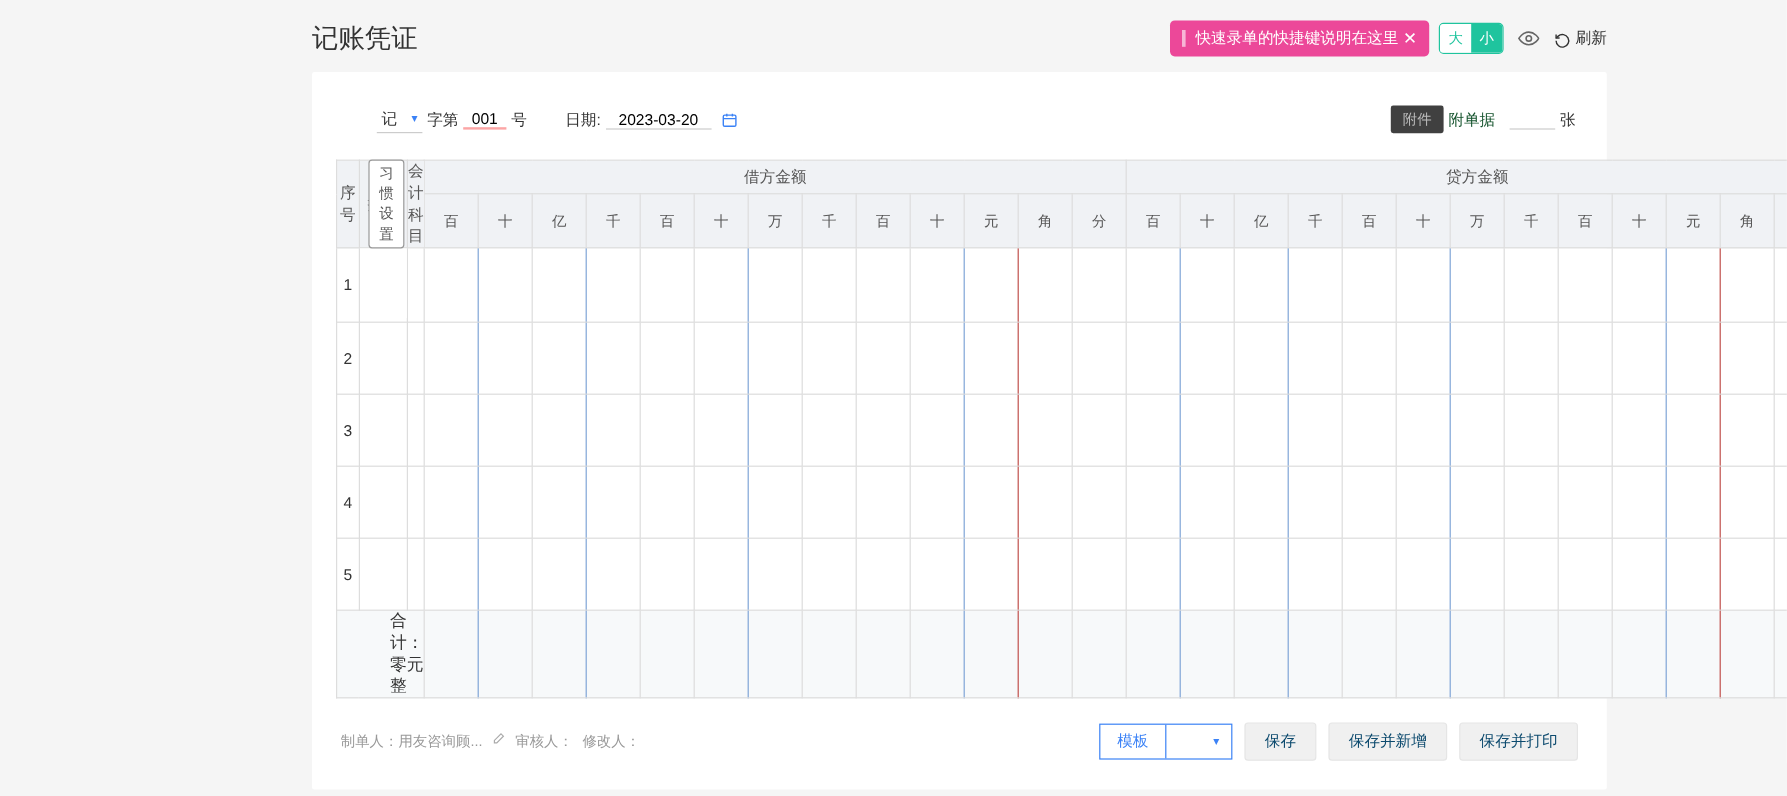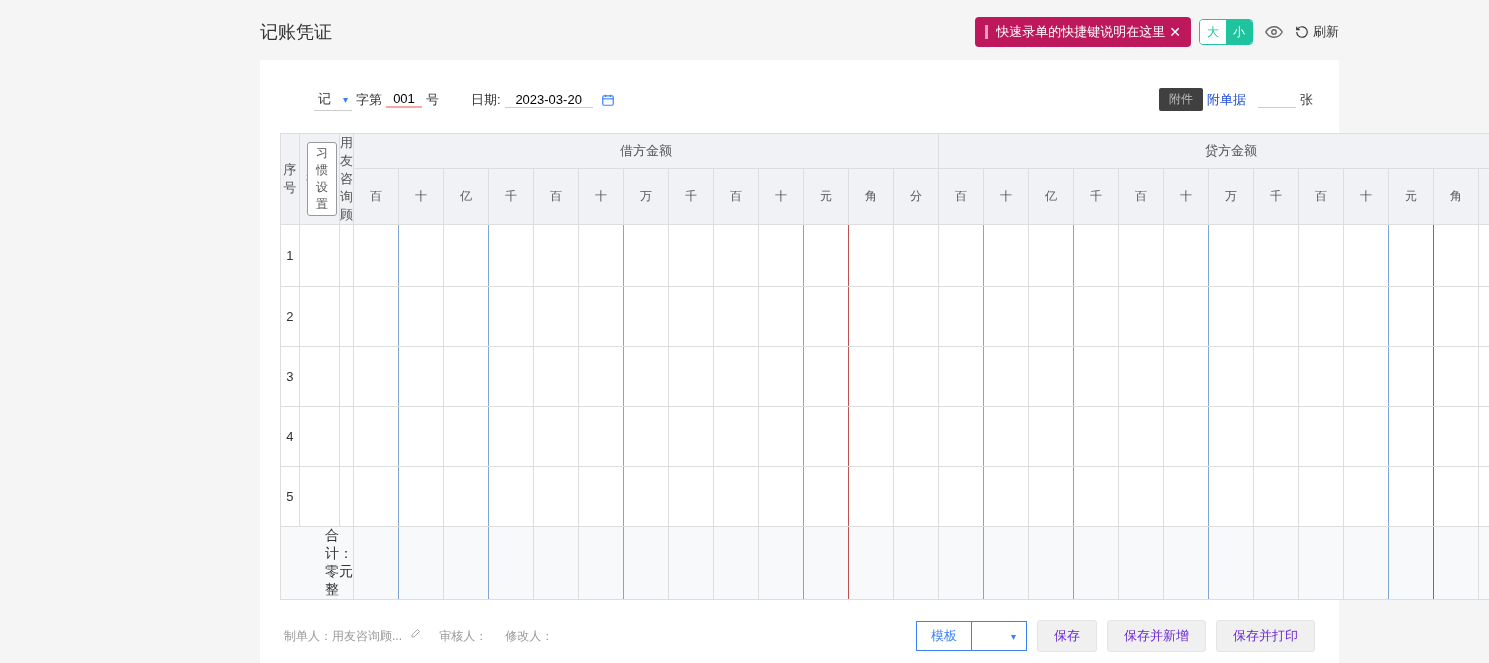--- a/index.html
+++ b/index.html
@@ -14,31 +14,31 @@
   padding: 12px 150px 30px 260px;
 }
 .header-row {
   display: flex;
   align-items: center;
   justify-content: space-between;
   height: 40px;
   margin-bottom: 8px;
 }
 .title {
-  font-size: 18px;
+  font-size: 22px;
   color: #333;
   font-weight: 400;
 }
 .header-right {
   display: flex;
   align-items: center;
   gap: 8px;
 }
 .tooltip-pill {
-  background: #be185d;
+  background: #ec4899;
   color: #fff;
   padding: 6px 10px;
   border-radius: 4px;
   display: flex;
   align-items: center;
   gap: 4px;
   font-size: 13px;
 }
 .tooltip-pill::before {
   content: "";
@@ -78,21 +78,21 @@
   width: 26px;
   height: 26px;
   display: flex;
   align-items: center;
   justify-content: center;
   cursor: pointer;
   color: #666;
 }
 .refresh-btn {
   display: flex;
-  align-items: center;
+  align-items: flex-end;
   gap: 4px;
   cursor: pointer;
   color: #333;
   font-size: 13px;
 }
 .refresh-btn svg { width: 14px; height: 14px; }
 .card {
   background: #fff;
   padding: 28px 20px 24px;
   border-radius: 2px;
@@ -148,21 +148,21 @@
   gap: 4px;
   font-size: 13px;
 }
 .attach-btn {
   background: #404040;
   color: #bbb;
   padding: 3px 10px;
   border-radius: 2px;
   font-size: 12px;
 }
-.attach-label { color: #1d4ed8; margin-right: 8px; }
+.attach-label { color: #14532d; margin-right: 8px; }
 .sheets-input {
   border: none;
   border-bottom: 1px solid #ccc;
   width: 38px;
   text-align: center;
   font-size: 13px;
   outline: none;
 }
 .voucher-table {
   width: 100%;
@@ -248,41 +248,41 @@
 .footer-row {
   display: flex;
   align-items: center;
   justify-content: space-between;
   margin-top: 20px;
   padding: 0 4px;
 }
 .footer-left {
   display: flex;
   align-items: center;
-  gap: 18px;
+  gap: 8px;
   font-size: 12px;
   color: #999;
 }
 .footer-left .edit-icon {
   color: #aaa;
   cursor: pointer;
   margin-left: 4px;
 }
 .footer-right {
   display: flex;
   align-items: center;
   gap: 10px;
 }
 .btn {
   padding: 6px 16px;
   font-size: 13px;
   border-radius: 3px;
   cursor: pointer;
   background: #f0f0f0;
-  color: #6d28d9;
+  color: #0c4a6e;
   border: 1px solid #e5e5e5;
 }
 .btn-template {
   background: #fff;
   border: 1px solid #3b82f6;
   color: #3b82f6;
   display: flex;
   align-items: center;
   padding: 0;
   height: 30px;
@@ -363,21 +363,21 @@
         <span>张</span>
       </div>
     </div>
 
     <table class="voucher-table">
       <thead>
         <tr class="head-top">
           <th rowspan="2" class="col-seq">序号</th>
           <th rowspan="2" class="col-summary">摘要</th>
           <th rowspan="2" class="col-subject subject-head">
-            <span>用友咨询顾</span>
+            <span>会计科目</span>
             <span class="habit-btn">习惯设置</span>
           </th>
           <th colspan="13">借方金额</th>
           <th colspan="13">贷方金额</th>
           <th rowspan="2" class="col-ops">操作</th>
         </tr>
         <tr class="head-sub" id="digit-header-row">
             <th class="col-digit">百</th>
             <th class="col-digit">十</th>
             <th class="col-digit">亿</th>

